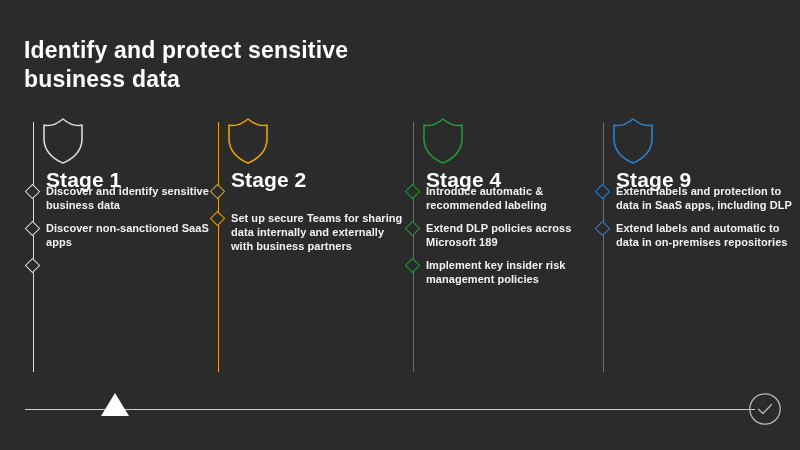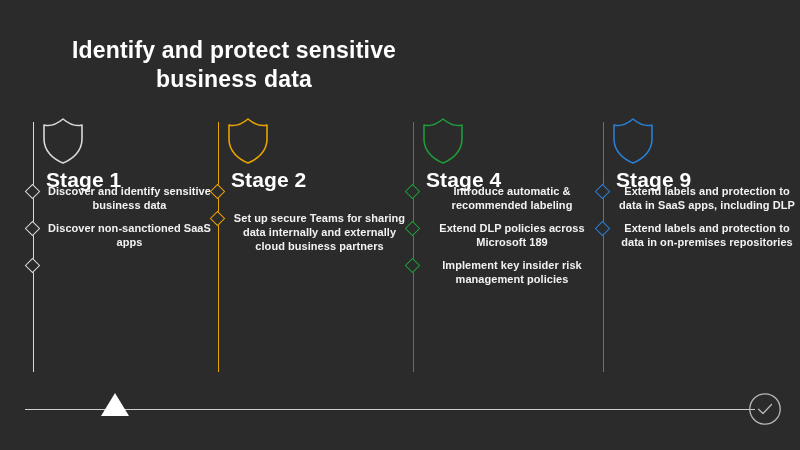--- a/index.html
+++ b/index.html
@@ -16,21 +16,20 @@
     position: relative;
     -webkit-font-smoothing: antialiased;
   }
 
   .slide {
     position: absolute;
     inset: 0;
     width: 800px;
     height: 346px;
     background: #2b2b2b;
-    text-align: center;
   }
 
   
   .title {
     position: absolute;
     left: 24px;
     top: 36px;
     width: 420px;
     font-size: 23px;
     font-weight: bold;
@@ -206,21 +205,21 @@
           <path d="M2 7 C 9 9, 15 6, 21 1 C 27 6, 33 9, 40 7 L 40 21 C 40 33, 31 41, 21 45 C 11 41, 2 33, 2 21 Z" stroke="#e8a400" stroke-width="1.6" fill="none" stroke-linejoin="round"></path>
         </svg>
       </div>
       <div class="stage-title">Stage 2</div>
       <div class="items">
         <div class="item">
           <span class="diamond"></span>
         </div>
         <div class="item">
           <span class="diamond"></span>
-          <span class="item-text">Set up secure Teams for sharing data internally and externally cloud business partners</span>
+          <span class="item-text">Set up secure Teams for sharing data internally and externally with business partners</span>
         </div>
       </div>
     </div>
 
     <div class="stage stage-3">
       <div class="axis"></div>
       <div class="shield">
         <svg viewBox="0 0 42 46" fill="none">
           <path d="M2 7 C 9 9, 15 6, 21 1 C 27 6, 33 9, 40 7 L 40 21 C 40 33, 31 41, 21 45 C 11 41, 2 33, 2 21 Z" stroke="#1e9c3a" stroke-width="1.6" fill="none" stroke-linejoin="round"></path>
         </svg>
@@ -250,21 +249,21 @@
         </svg>
       </div>
       <div class="stage-title">Stage 9</div>
       <div class="items">
         <div class="item">
           <span class="diamond"></span>
           <span class="item-text">Extend labels and protection to data in SaaS apps, including DLP</span>
         </div>
         <div class="item">
           <span class="diamond"></span>
-          <span class="item-text">Extend labels and protection to data in on-premises repositories</span>
+          <span class="item-text">Extend labels and automatic to data in on-premises repositories</span>
         </div>
       </div>
     </div>
 
   </div>
 
   <div class="timeline">
     <div class="timeline-line"></div>
     <div class="timeline-marker"></div>
     <div class="timeline-end">

